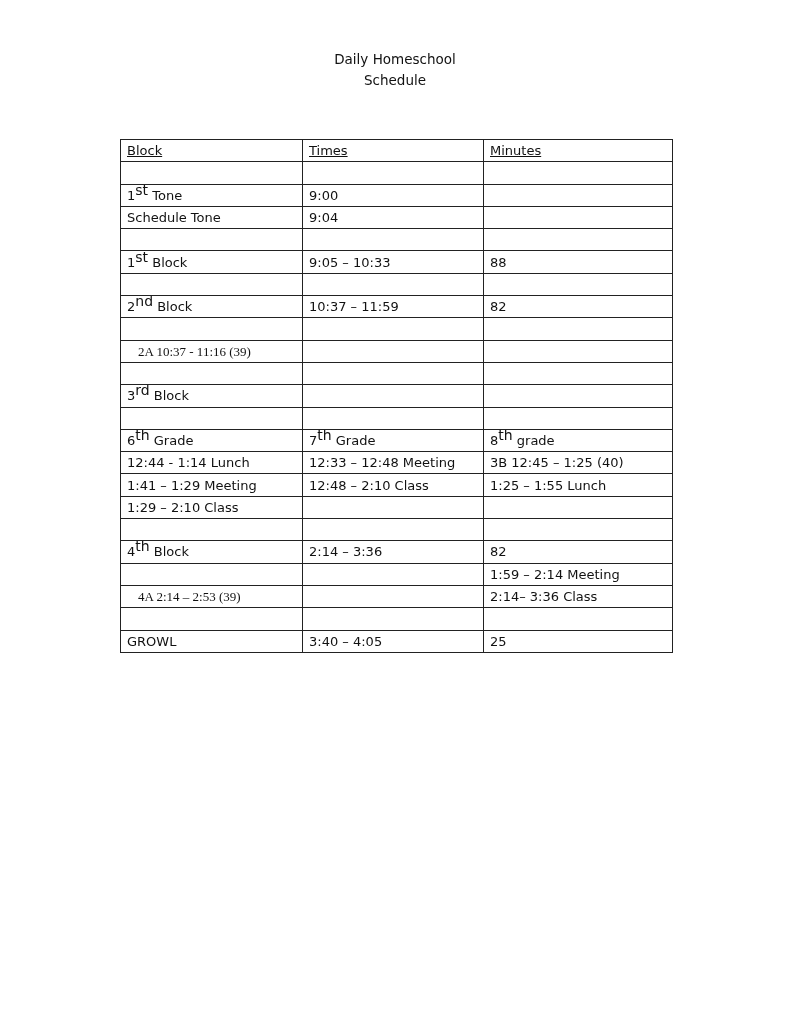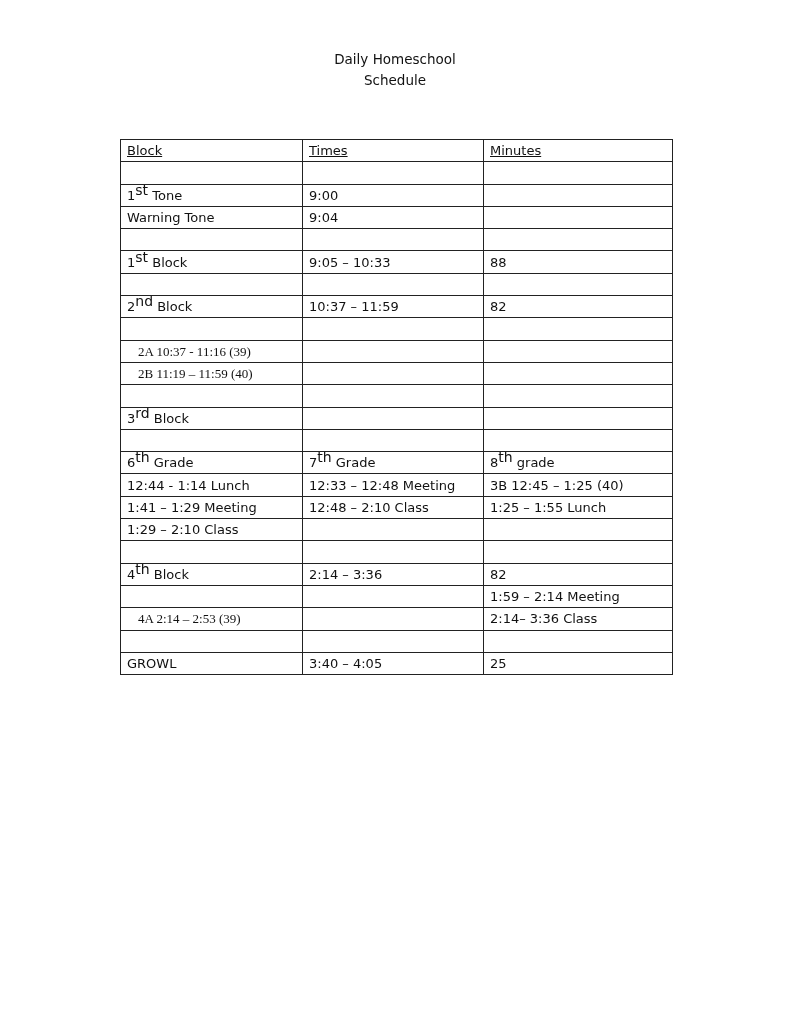--- a/index.html
+++ b/index.html
@@ -44,21 +44,21 @@
         <td></td>
       </tr>
 
     <tr>
       <td><span>1</span><sup>st</sup><span> Tone</span></td>
       <td>9:00</td>
         <td></td>
       </tr>
 
     <tr>
-        <td>Warning Tone</td>
+        <td>Schedule Tone</td>
         <td>9:04</td>
         <td></td>
       </tr>
 
     <tr>
         <td></td>
         <td></td>
         <td></td>
       </tr>
 
@@ -85,25 +85,20 @@
         <td></td>
         <td></td>
       </tr>
 
     <tr>
         <td class="indent">2A 10:37 - 11:16 (39)</td>
         <td></td>
         <td></td>
       </tr>
 
-    <tr>
-        <td class="indent">2B 11:19 – 11:59  (40)</td>
-        <td></td>
-        <td></td>
-      </tr>
 
     <tr>
         <td></td>
         <td></td>
         <td></td>
       </tr>
 
     <tr>
       <td><span>3</span><sup>rd</sup><span> Block</span></td>
       <td></td>

